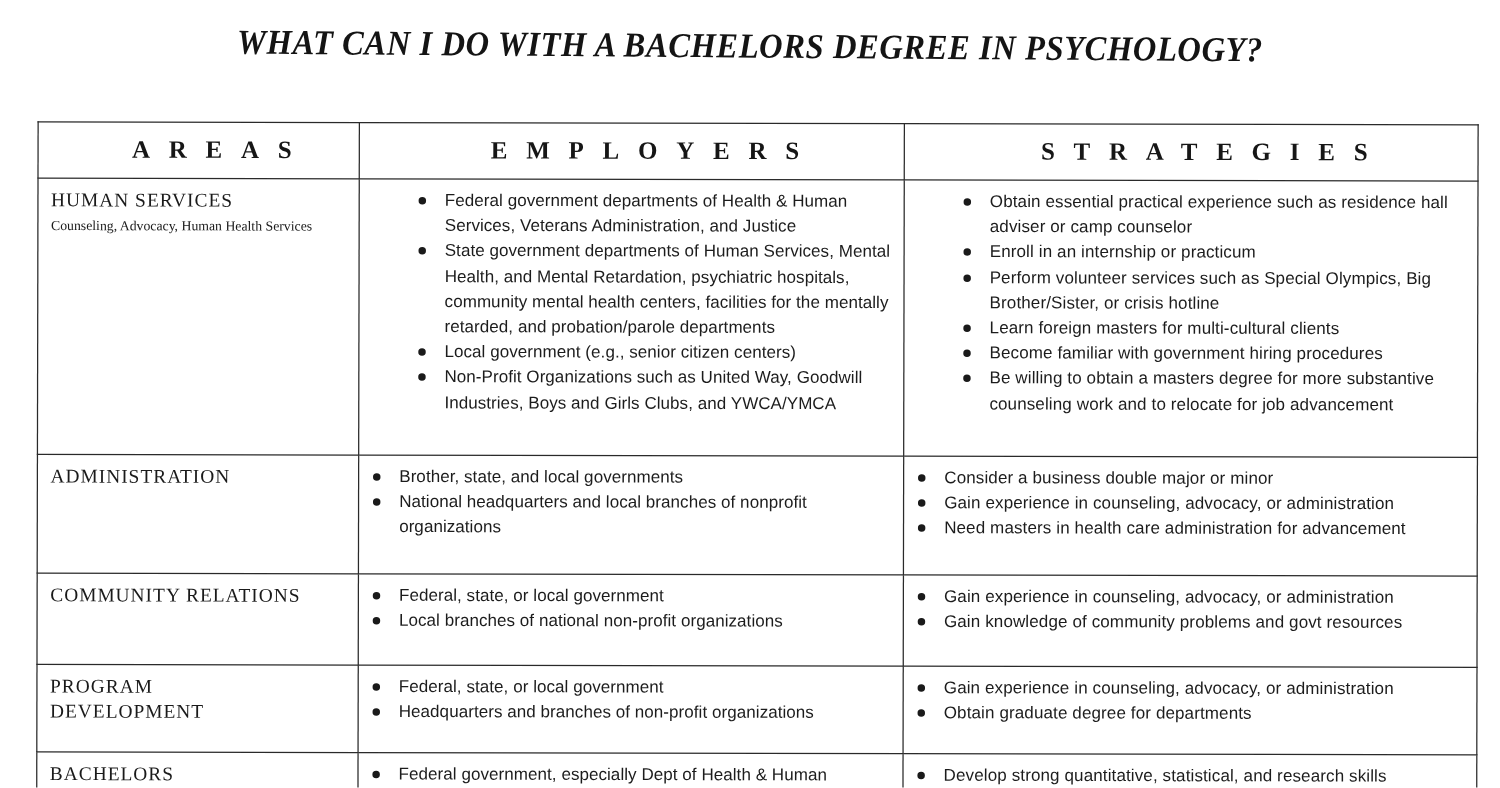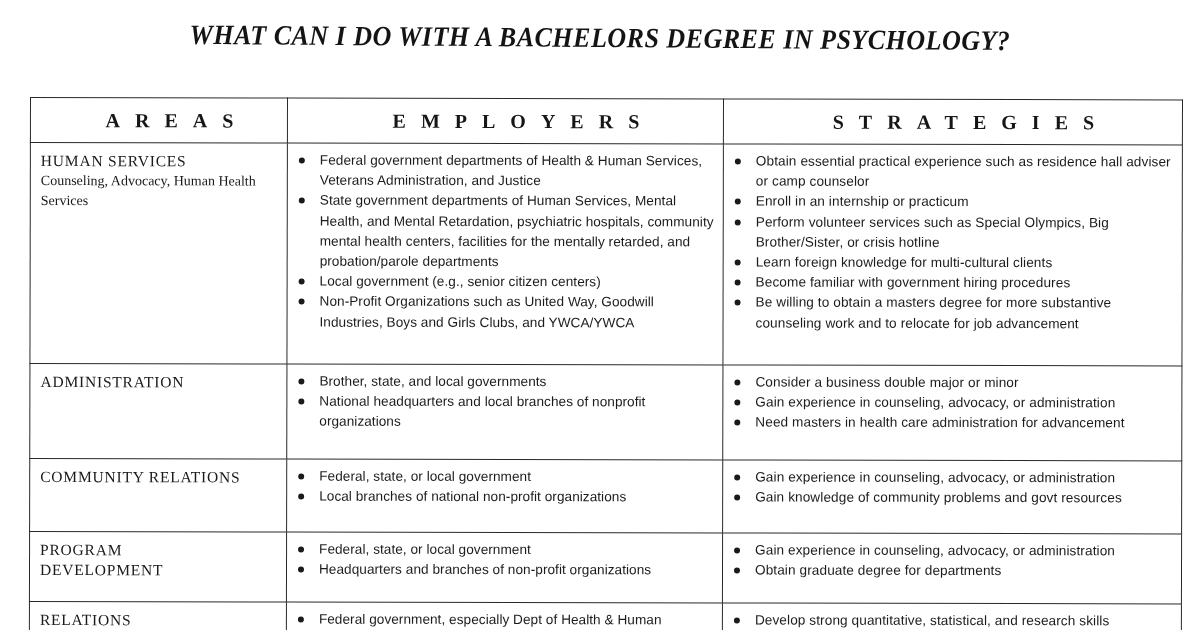--- a/index.html
+++ b/index.html
@@ -65,21 +65,21 @@
       padding: 8px 10px 6px 10px !important;
       margin-top: 16px;
     }
     .area-name {
       font-size: 15.5px;
       letter-spacing: 0.8px;
       line-height: 20px;
       display: block;
     }
     .area-sub {
-      font-size: 14px;
+      font-size: 11px;
       line-height: 20px;
       display: block;
     }
     .bullets {
       list-style: none;
       margin: 0;
       padding: 7px 6px 4px 0;
     }
     .bullets li {
       position: relative;
@@ -94,21 +94,21 @@
       top: 7px;
       width: 6px;
       height: 6px;
       background: #1a1a1a;
       border-radius: 50%;
     }
     .str .bullets li { font-family: "Liberation Sans", "DejaVu Sans", sans-serif; font-size: 13.6px; letter-spacing: 0.1px; }
     .emp .bullets li { font-family: "Liberation Sans", "DejaVu Sans", sans-serif; font-size: 13.6px; letter-spacing: 0.05px; }
     .area-cell .area-name, .area-cell .area-sub { font-family: "Liberation Serif", serif; }
 
-    tr.r-human td { height: 206px; }
+    tr.r-human td { height: 206px; padding-left: 36px; }
     tr.r-admin td { height: 80px; }
     tr.r-comm td { height: 58px; }
     tr.r-prog td { height: 55px; border-radius: 31px; }
     tr.r-research td { height: 80px; }
   </style>
 </head>
 <body>
 
 <div class="page-title">WHAT CAN I DO WITH A BACHELORS DEGREE IN PSYCHOLOGY?</div>
 
@@ -130,29 +130,29 @@
     <tr class="r-human">
       <td class="area-cell">
         <span class="area-name">HUMAN SERVICES</span>
         <span class="area-sub">Counseling, Advocacy, Human Health Services</span>
       </td>
       <td class="emp">
         <ul class="bullets">
           <li><span class="dot"></span><span>Federal government departments of Health &amp; Human Services, Veterans Administration, and Justice</span></li>
           <li><span class="dot"></span><span>State government departments of Human Services, Mental Health, and Mental Retardation, psychiatric hospitals, community mental health centers, facilities for the mentally retarded, and probation/parole departments</span></li>
           <li><span class="dot"></span><span>Local government (e.g., senior citizen centers)</span></li>
-          <li><span class="dot"></span><span>Non-Profit Organizations such as United Way, Goodwill Industries, Boys and Girls Clubs, and YWCA/YWCA</span></li>
+          <li><span class="dot"></span><span>Non-Profit Organizations such as United Way, Goodwill Industries, Boys and Girls Clubs, and YWCA/YMCA</span></li>
         </ul>
       </td>
       <td class="str">
         <ul class="bullets">
           <li><span class="dot"></span><span>Obtain essential practical experience such as residence hall adviser or camp counselor</span></li>
           <li><span class="dot"></span><span>Enroll in an internship or practicum</span></li>
           <li><span class="dot"></span><span>Perform volunteer services such as Special Olympics, Big Brother/Sister, or crisis hotline</span></li>
-          <li><span class="dot"></span><span>Learn foreign knowledge for multi-cultural clients</span></li>
+          <li><span class="dot"></span><span>Learn foreign masters for multi-cultural clients</span></li>
           <li><span class="dot"></span><span>Become familiar with government hiring procedures</span></li>
           <li><span class="dot"></span><span>Be willing to obtain a masters degree for more substantive counseling work and to relocate for job advancement</span></li>
         </ul>
       </td>
     </tr>
 
     <tr class="r-admin">
       <td class="area-cell">
         <span class="area-name">ADMINISTRATION</span>
       </td>
@@ -202,21 +202,21 @@
       <td class="str">
         <ul class="bullets">
           <li><span class="dot"></span><span>Gain experience in counseling, advocacy, or administration</span></li>
           <li><span class="dot"></span><span>Obtain graduate degree for departments</span></li>
         </ul>
       </td>
     </tr>
 
     <tr class="r-research">
       <td class="area-cell">
-        <span class="area-name">RELATIONS</span>
+        <span class="area-name">BACHELORS</span>
       </td>
       <td class="emp">
         <ul class="bullets">
           <li><span class="dot"></span><span>Federal government, especially Dept of Health &amp; Human Services and National Institute of Education</span></li>
 
         </ul>
       </td>
       <td class="str">
         <ul class="bullets">
           <li><span class="dot"></span><span>Develop strong quantitative, statistical, and research skills</span></li>

